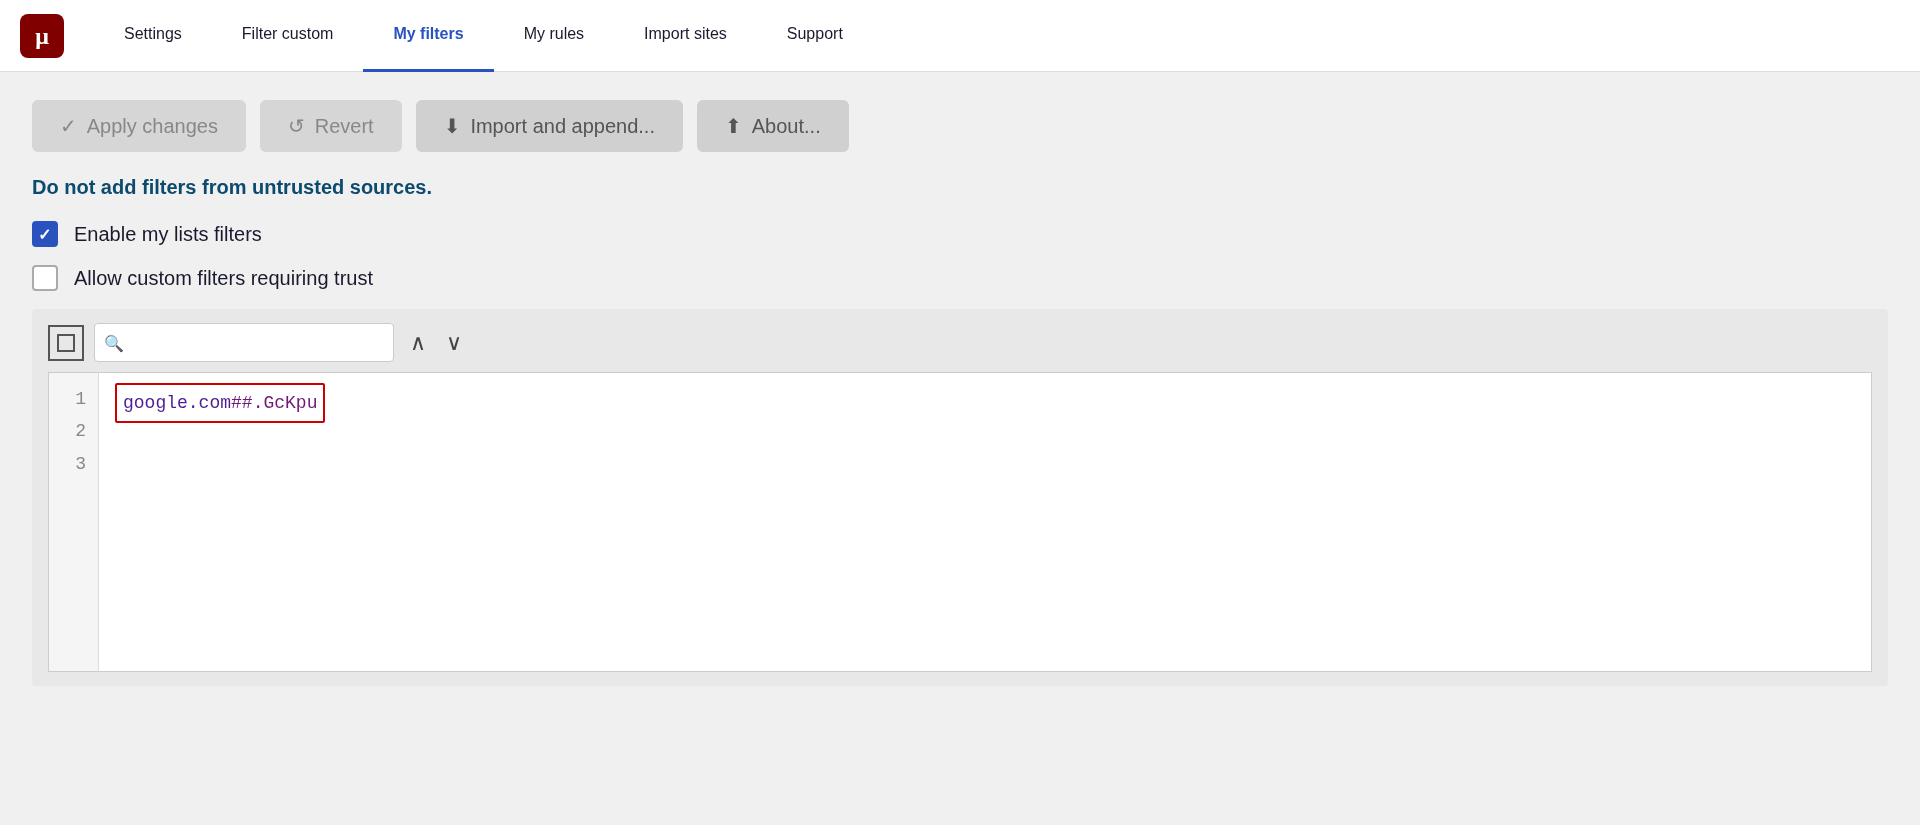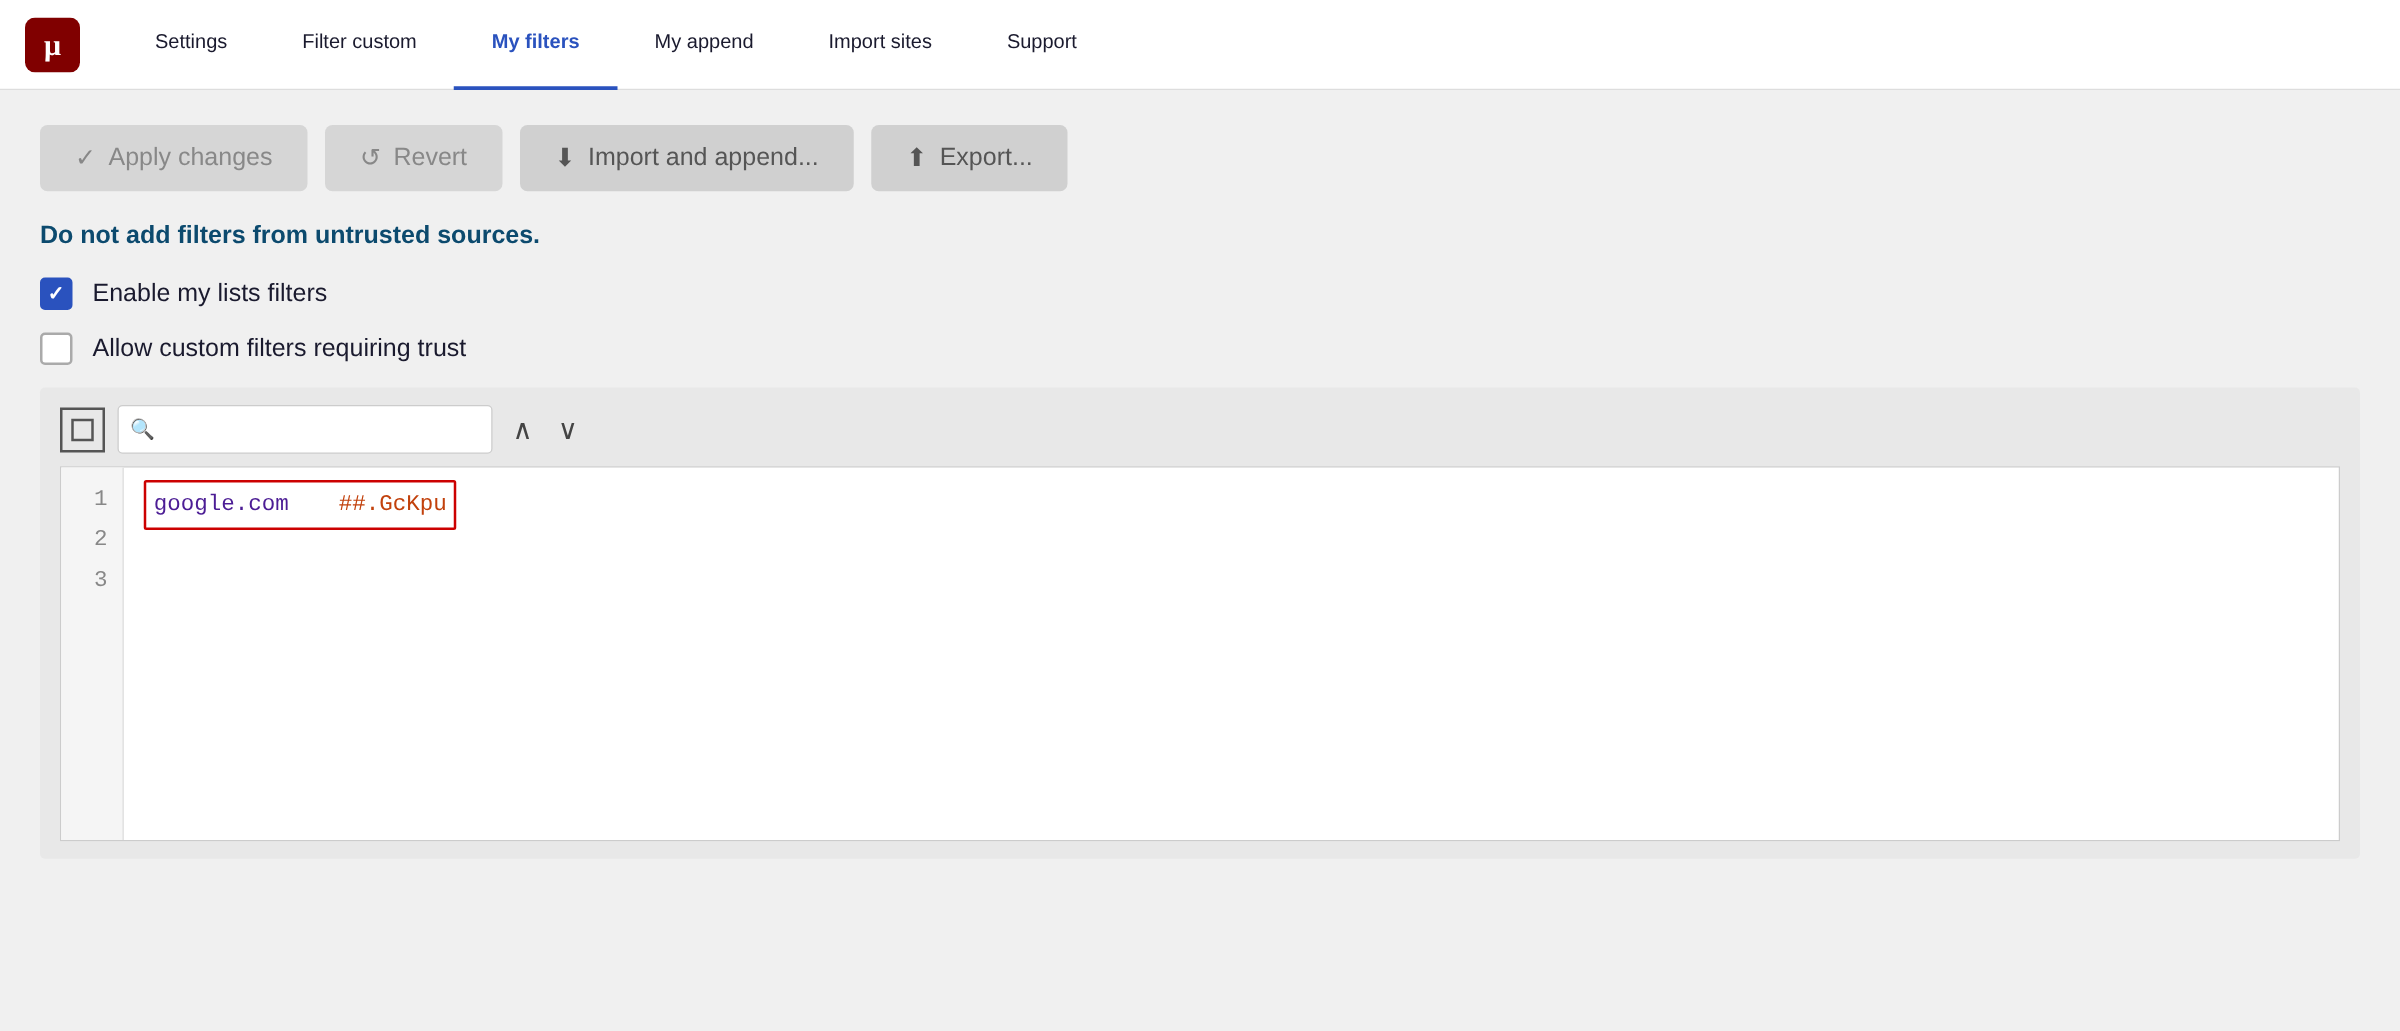--- a/index.html
+++ b/index.html
@@ -218,41 +218,40 @@
     .highlighted-line {
       display: inline-block;
       border: 2px solid #cc0000;
       padding: 2px 6px;
       border-radius: 2px;
     }
     .code-domain {
       color: #4c1d95;
     }
     .code-selector {
-      color: #c2410c;
-      margin-left: 40px;
+      color: #701a75;
     }
   </style>
 </head>
 <body>
 
 <nav class="nav-bar">
 
   <div class="logo">
     <svg viewBox="0 0 44 44" xmlns="http://www.w3.org/2000/svg">
       <rect width="44" height="44" rx="8" fill="#800000"></rect>
       <text x="22" y="30" text-anchor="middle" font-size="24" font-weight="bold" fill="white" font-family="serif">μ</text>
     </svg>
   </div>
 
   <div class="nav-tabs">
     <a class="nav-tab">Settings</a>
     <a class="nav-tab">Filter custom</a>
     <a class="nav-tab active">My filters</a>
-    <a class="nav-tab">My append</a>
+    <a class="nav-tab">My rules</a>
     <a class="nav-tab">Import sites</a>
     <a class="nav-tab">Support</a>
   </div>
 </nav>
 
 <div class="main-content">
 
   <div class="toolbar">
     <button class="toolbar-btn">
       <span class="btn-icon">✓</span>
@@ -261,21 +260,21 @@
     <button class="toolbar-btn">
       <span class="btn-icon">↺</span>
       <span>Revert</span>
     </button>
     <button class="toolbar-btn primary">
       <span class="btn-icon">⬇</span>
       <span>Import and append...</span>
     </button>
     <button class="toolbar-btn primary">
       <span class="btn-icon">⬆</span>
-      <span>Export...</span>
+      <span>About...</span>
     </button>
   </div>
 
   <p class="warning-text">Do not add filters from untrusted sources.</p>
 
   <div class="checkbox-row">
     <div class="checkbox-custom">
       <span class="checkmark">✓</span>
     </div>
     <label>Enable my lists filters</label>

